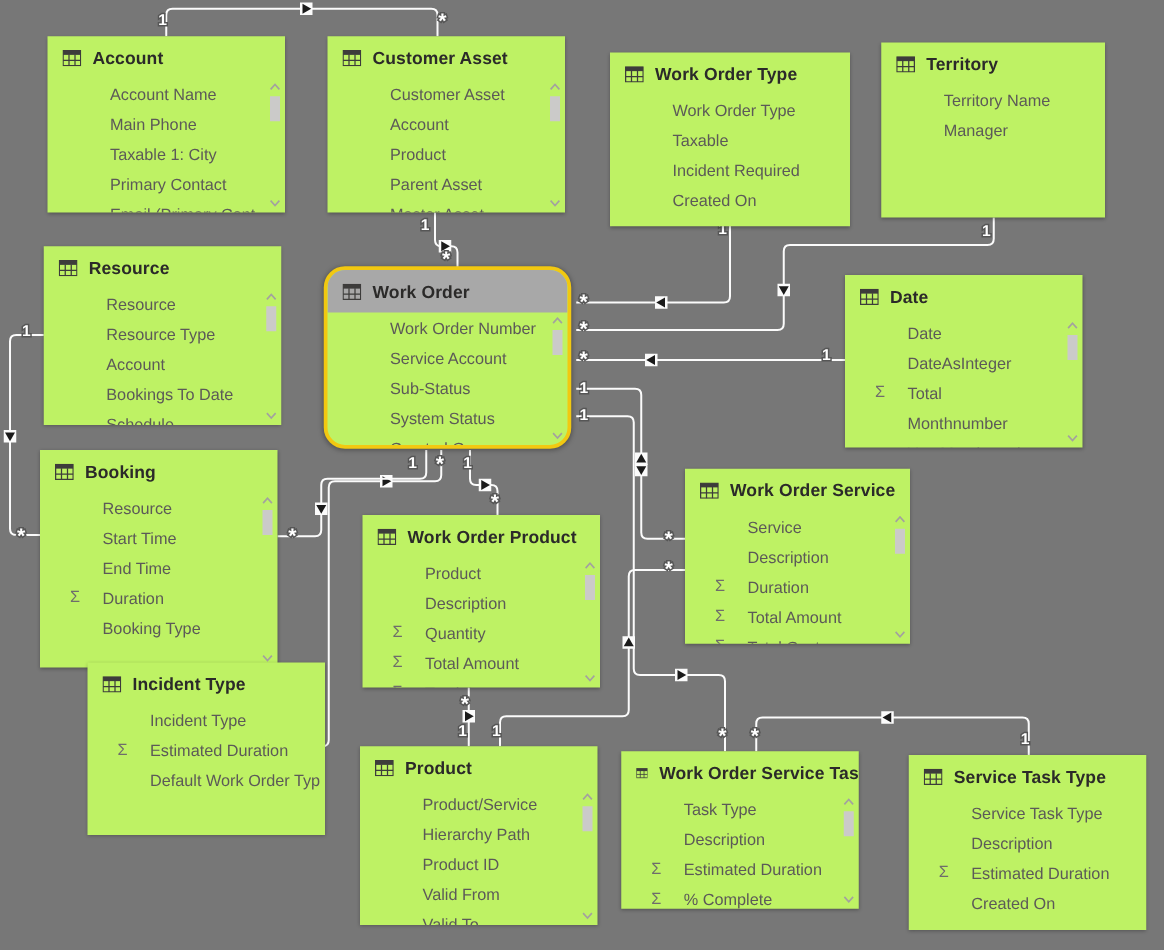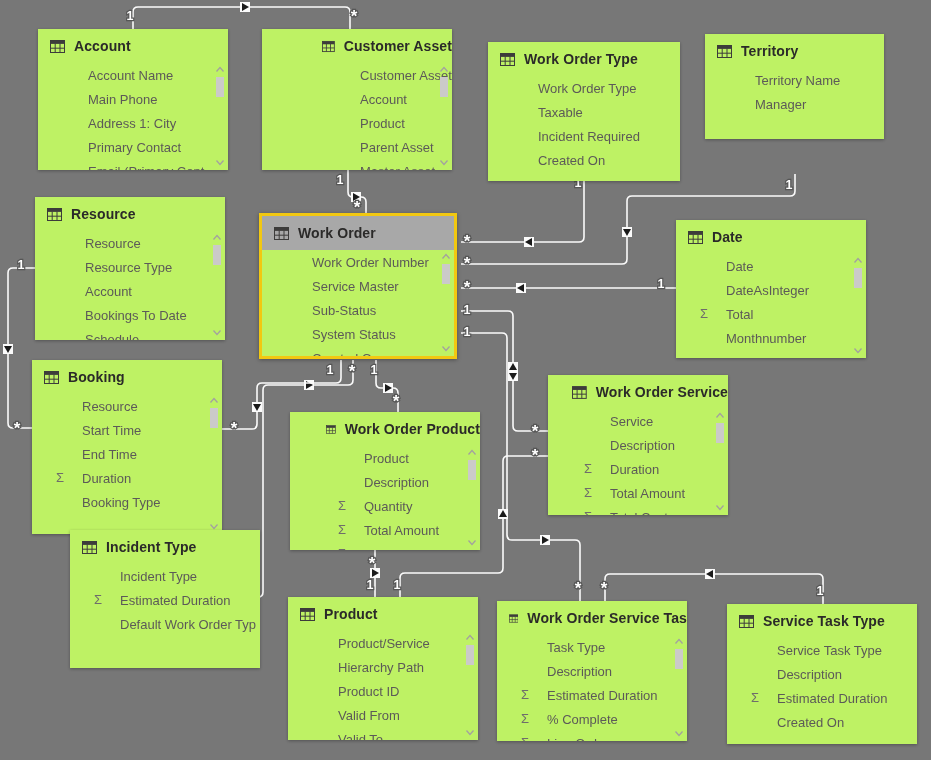--- a/index.html
+++ b/index.html
@@ -140,39 +140,39 @@
           </svg>
           <span class="table-title">Account</span>
         </div>
         <div class="field-row">
           <span>Account Name</span>
         </div>
         <div class="field-row">
           <span>Main Phone</span>
         </div>
         <div class="field-row">
-          <span>Address 1: City</span>
+          <span>Taxable 1: City</span>
         </div>
         <div class="field-row">
           <span>Primary Contact</span>
         </div>
         <div class="field-row">
           <span>Email (Primary Cont</span>
         </div>
         <div class="scrollbar">
           <svg width="10" height="7" viewBox="0 0 10 7" class="chev">
             <polyline points="1.5,5.5 5,1.5 8.5,5.5" fill="none" stroke="#a3a19f" stroke-width="1.3"></polyline>
           </svg>
           <div class="scroll-thumb"></div>
           <svg width="10" height="7" viewBox="0 0 10 7" class="chev down">
             <polyline points="1.5,1.5 5,5.5 8.5,1.5" fill="none" stroke="#a3a19f" stroke-width="1.3"></polyline>
           </svg>
         </div>
       </div>
-      <div class="table-card" style="left: 262px; top: 29px; width: 190px; height: 141px; padding-left: 48px;">
+      <div class="table-card" style="left: 262px; top: 29px; width: 190px; height: 141px;">
         <div class="table-header">
           <svg width="15" height="13" viewBox="0 0 15 13">
             <rect x="0.5" y="0.5" width="14" height="12" fill="none" stroke="#3d3c3b"></rect>
             <rect x="0.5" y="0.5" width="14" height="3.4" fill="#3d3c3b"></rect>
             <line x1="5.2" y1="3.5" x2="5.2" y2="12.5" stroke="#3d3c3b"></line>
             <line x1="10" y1="3.5" x2="10" y2="12.5" stroke="#3d3c3b"></line>
             <line x1="0.5" y1="8.2" x2="14.5" y2="8.2" stroke="#3d3c3b"></line>
           </svg>
           <span class="table-title">Customer Asset</span>
         </div>
@@ -218,21 +218,21 @@
         <div class="field-row">
           <span>Taxable</span>
         </div>
         <div class="field-row">
           <span>Incident Required</span>
         </div>
         <div class="field-row">
           <span>Created On</span>
         </div>
       </div>
-      <div class="table-card" style="left: 705px; top: 34px; width: 179px; height: 105px;">
+      <div class="table-card" style="left: 705px; top: 34px; width: 179px; height: 140px;">
         <div class="table-header">
           <svg width="15" height="13" viewBox="0 0 15 13">
             <rect x="0.5" y="0.5" width="14" height="12" fill="none" stroke="#3d3c3b"></rect>
             <rect x="0.5" y="0.5" width="14" height="3.4" fill="#3d3c3b"></rect>
             <line x1="5.2" y1="3.5" x2="5.2" y2="12.5" stroke="#3d3c3b"></line>
             <line x1="10" y1="3.5" x2="10" y2="12.5" stroke="#3d3c3b"></line>
             <line x1="0.5" y1="8.2" x2="14.5" y2="8.2" stroke="#3d3c3b"></line>
           </svg>
           <span class="table-title">Territory</span>
         </div>
@@ -272,36 +272,36 @@
         <div class="scrollbar">
           <svg width="10" height="7" viewBox="0 0 10 7" class="chev">
             <polyline points="1.5,5.5 5,1.5 8.5,5.5" fill="none" stroke="#a3a19f" stroke-width="1.3"></polyline>
           </svg>
           <div class="scroll-thumb"></div>
           <svg width="10" height="7" viewBox="0 0 10 7" class="chev down">
             <polyline points="1.5,1.5 5,5.5 8.5,1.5" fill="none" stroke="#a3a19f" stroke-width="1.3"></polyline>
           </svg>
         </div>
       </div>
-      <div class="table-card selected" style="left: 259px; top: 213px; width: 198px; height: 146px;">
+      <div class="table-card selected" style="left: 259px; top: 213px; width: 198px; height: 146px; border-radius: 17px;">
         <div class="table-header">
           <svg width="15" height="13" viewBox="0 0 15 13">
             <rect x="0.5" y="0.5" width="14" height="12" fill="none" stroke="#3d3c3b"></rect>
             <rect x="0.5" y="0.5" width="14" height="3.4" fill="#3d3c3b"></rect>
             <line x1="5.2" y1="3.5" x2="5.2" y2="12.5" stroke="#3d3c3b"></line>
             <line x1="10" y1="3.5" x2="10" y2="12.5" stroke="#3d3c3b"></line>
             <line x1="0.5" y1="8.2" x2="14.5" y2="8.2" stroke="#3d3c3b"></line>
           </svg>
           <span class="table-title">Work Order</span>
         </div>
         <div class="field-row">
           <span>Work Order Number</span>
         </div>
         <div class="field-row">
-          <span>Service Master</span>
+          <span>Service Account</span>
         </div>
         <div class="field-row">
           <span>Sub-Status</span>
         </div>
         <div class="field-row">
           <span>System Status</span>
         </div>
         <div class="field-row">
           <span>Created On</span>
         </div>
@@ -382,21 +382,21 @@
         <div class="scrollbar">
           <svg width="10" height="7" viewBox="0 0 10 7" class="chev">
             <polyline points="1.5,5.5 5,1.5 8.5,5.5" fill="none" stroke="#a3a19f" stroke-width="1.3"></polyline>
           </svg>
           <div class="scroll-thumb"></div>
           <svg width="10" height="7" viewBox="0 0 10 7" class="chev down">
             <polyline points="1.5,1.5 5,5.5 8.5,1.5" fill="none" stroke="#a3a19f" stroke-width="1.3"></polyline>
           </svg>
         </div>
       </div>
-      <div class="table-card" style="left: 290px; top: 412px; width: 190px; height: 138px; padding-left: 24px;">
+      <div class="table-card" style="left: 290px; top: 412px; width: 190px; height: 138px;">
         <div class="table-header">
           <svg width="15" height="13" viewBox="0 0 15 13">
             <rect x="0.5" y="0.5" width="14" height="12" fill="none" stroke="#3d3c3b"></rect>
             <rect x="0.5" y="0.5" width="14" height="3.4" fill="#3d3c3b"></rect>
             <line x1="5.2" y1="3.5" x2="5.2" y2="12.5" stroke="#3d3c3b"></line>
             <line x1="10" y1="3.5" x2="10" y2="12.5" stroke="#3d3c3b"></line>
             <line x1="0.5" y1="8.2" x2="14.5" y2="8.2" stroke="#3d3c3b"></line>
           </svg>
           <span class="table-title">Work Order Product</span>
         </div>
@@ -421,21 +421,21 @@
         <div class="scrollbar">
           <svg width="10" height="7" viewBox="0 0 10 7" class="chev">
             <polyline points="1.5,5.5 5,1.5 8.5,5.5" fill="none" stroke="#a3a19f" stroke-width="1.3"></polyline>
           </svg>
           <div class="scroll-thumb"></div>
           <svg width="10" height="7" viewBox="0 0 10 7" class="chev down">
             <polyline points="1.5,1.5 5,5.5 8.5,1.5" fill="none" stroke="#a3a19f" stroke-width="1.3"></polyline>
           </svg>
         </div>
       </div>
-      <div class="table-card" style="left: 548px; top: 375px; width: 180px; height: 140px; padding-left: 12px;">
+      <div class="table-card" style="left: 548px; top: 375px; width: 180px; height: 140px;">
         <div class="table-header">
           <svg width="15" height="13" viewBox="0 0 15 13">
             <rect x="0.5" y="0.5" width="14" height="12" fill="none" stroke="#3d3c3b"></rect>
             <rect x="0.5" y="0.5" width="14" height="3.4" fill="#3d3c3b"></rect>
             <line x1="5.2" y1="3.5" x2="5.2" y2="12.5" stroke="#3d3c3b"></line>
             <line x1="10" y1="3.5" x2="10" y2="12.5" stroke="#3d3c3b"></line>
             <line x1="0.5" y1="8.2" x2="14.5" y2="8.2" stroke="#3d3c3b"></line>
           </svg>
           <span class="table-title">Work Order Service</span>
         </div>
@@ -518,21 +518,21 @@
         <div class="scrollbar">
           <svg width="10" height="7" viewBox="0 0 10 7" class="chev">
             <polyline points="1.5,5.5 5,1.5 8.5,5.5" fill="none" stroke="#a3a19f" stroke-width="1.3"></polyline>
           </svg>
           <div class="scroll-thumb"></div>
           <svg width="10" height="7" viewBox="0 0 10 7" class="chev down">
             <polyline points="1.5,1.5 5,5.5 8.5,1.5" fill="none" stroke="#a3a19f" stroke-width="1.3"></polyline>
           </svg>
         </div>
       </div>
-      <div class="table-card" style="left: 497px; top: 601px; width: 190px; height: 140px;">
+      <div class="table-card" style="left: 497px; top: 601px; width: 190px; height: 126px;">
         <div class="table-header">
           <svg width="15" height="13" viewBox="0 0 15 13">
             <rect x="0.5" y="0.5" width="14" height="12" fill="none" stroke="#3d3c3b"></rect>
             <rect x="0.5" y="0.5" width="14" height="3.4" fill="#3d3c3b"></rect>
             <line x1="5.2" y1="3.5" x2="5.2" y2="12.5" stroke="#3d3c3b"></line>
             <line x1="10" y1="3.5" x2="10" y2="12.5" stroke="#3d3c3b"></line>
             <line x1="0.5" y1="8.2" x2="14.5" y2="8.2" stroke="#3d3c3b"></line>
           </svg>
           <span class="table-title">Work Order Service Tas</span>
         </div>

